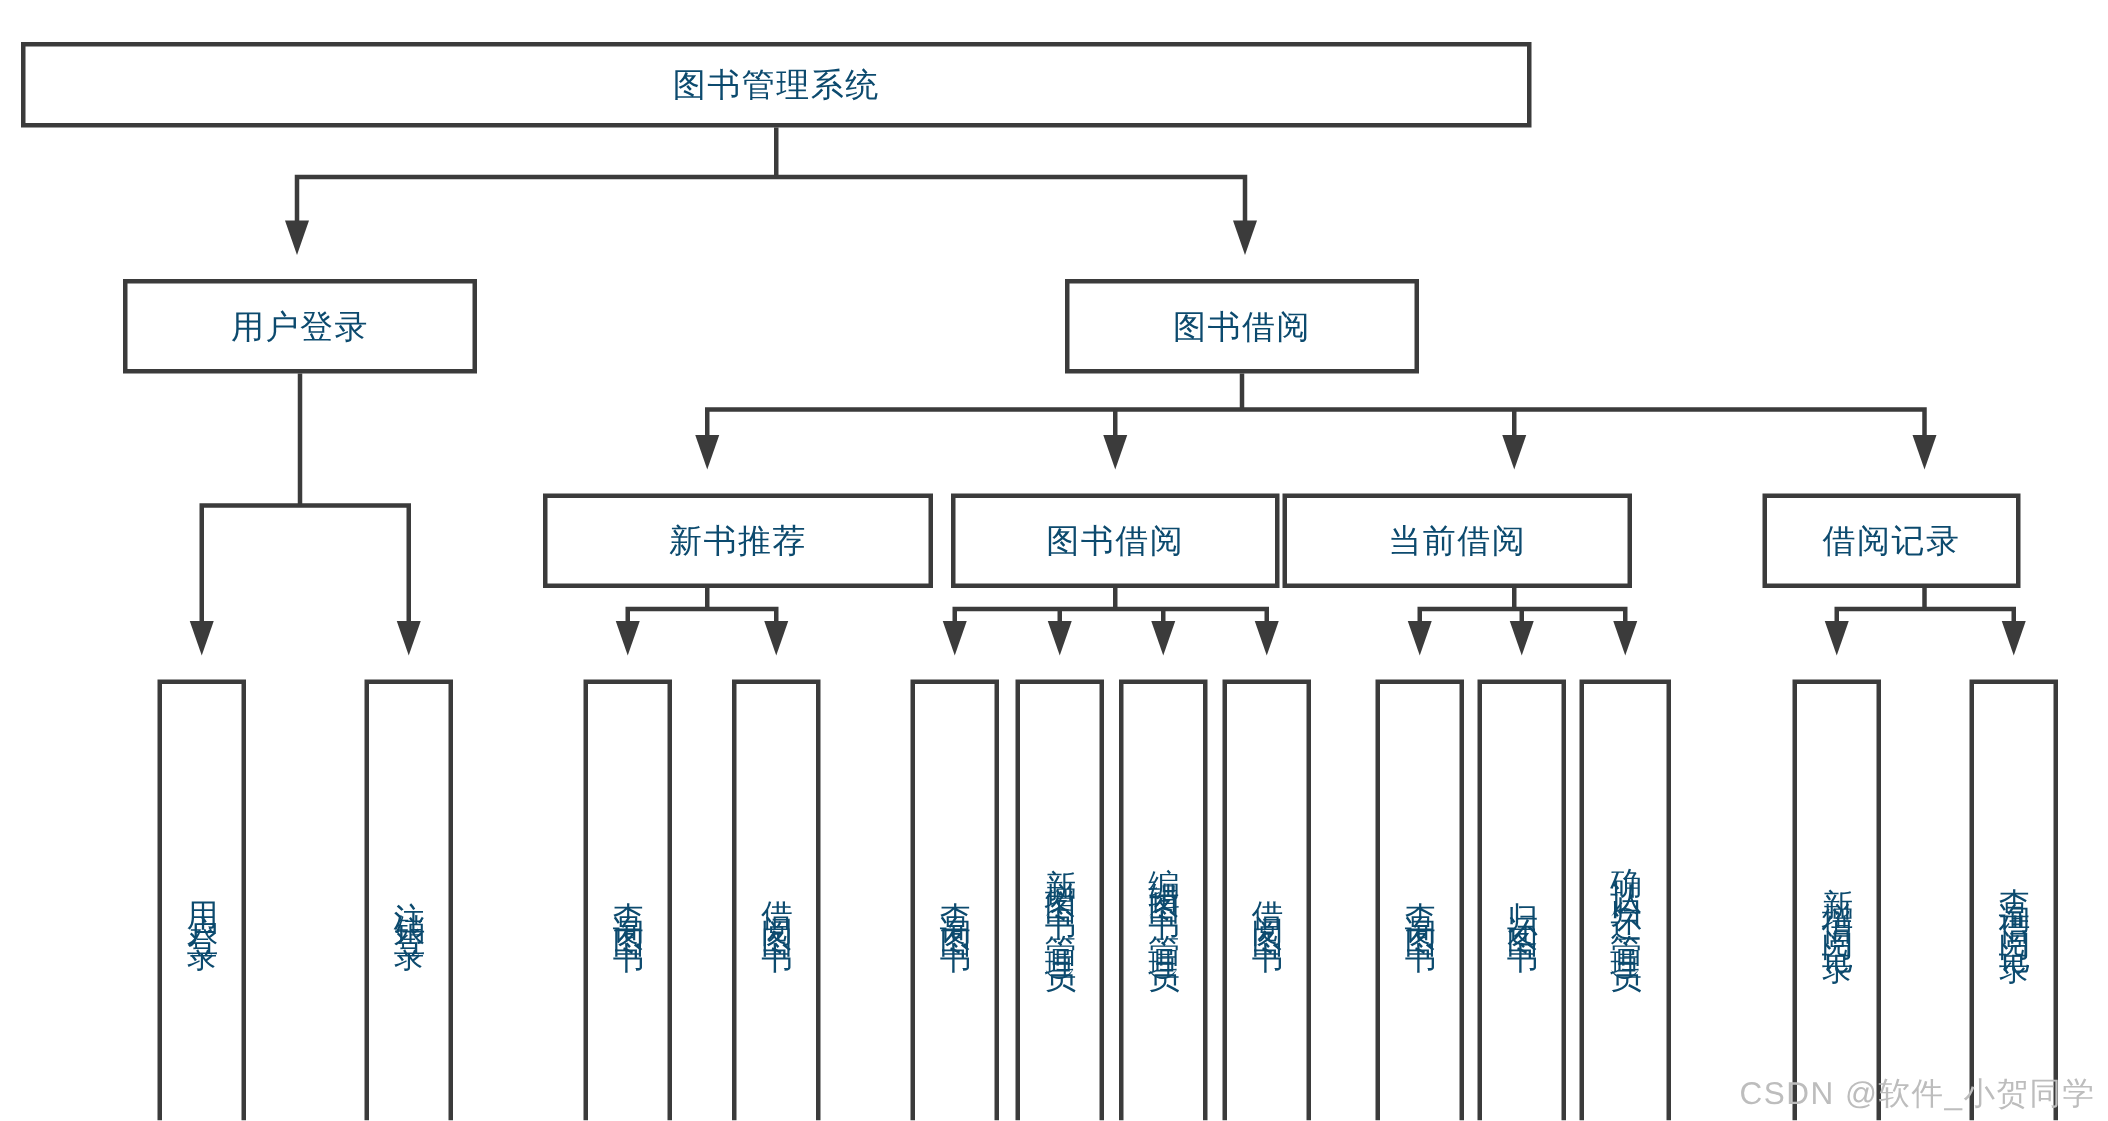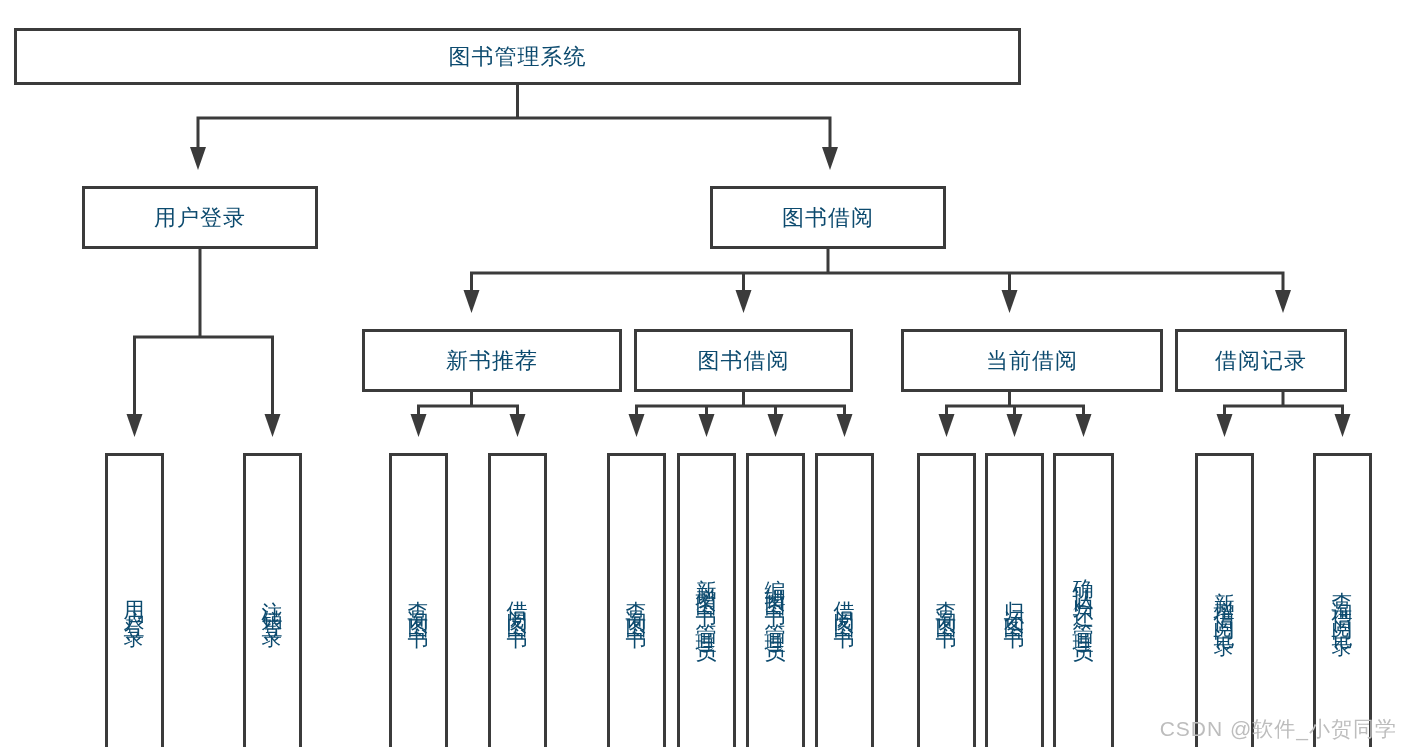--- a/index.html
+++ b/index.html
@@ -126,21 +126,21 @@
     <polygon class="ahead" points="1334.5,414 1350.5,414 1342.5,437"></polygon>
   </svg>
 
   <div class="box hbox root">图书管理系统</div>
 
   <div class="box hbox lvl2" style="left:82px;">用户登录</div>
   <div class="box hbox lvl2" style="left:710px;">图书借阅</div>
 
   <div class="box hbox lvl3" style="left:362px;width:260px;">新书推荐</div>
   <div class="box hbox lvl3" style="left:634px;width:219px;">图书借阅</div>
-  <div class="box hbox lvl3" style="left:901px;width:262px;">当前借阅</div>
+  <div class="box hbox lvl3" style="left:855px;width:233px;">当前借阅</div>
   <div class="box hbox lvl3" style="left:1175px;width:172px;">借阅记录</div>
 
   <div class="box vbox" style="left:105px;">
       <span class="vtext">用户登录</span>
     </div>
   <div class="box vbox" style="left:243px;">
       <span class="vtext">注销登录</span>
     </div>
 
   <div class="box vbox" style="left:389px;">

